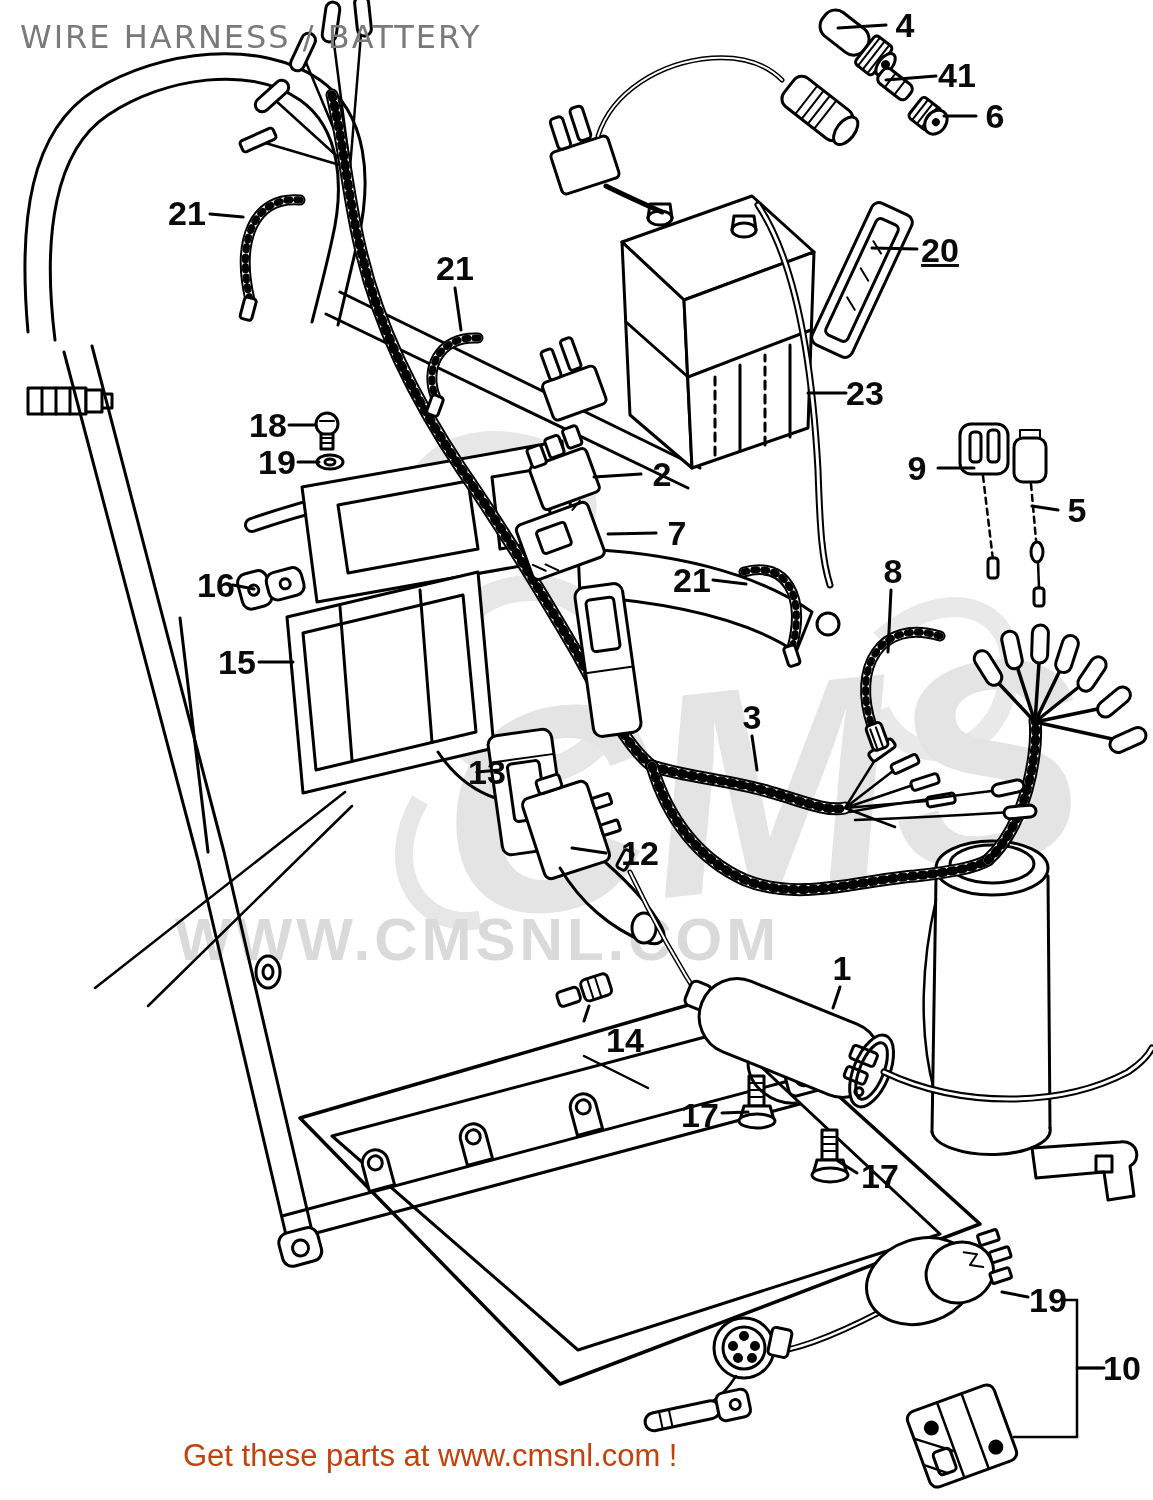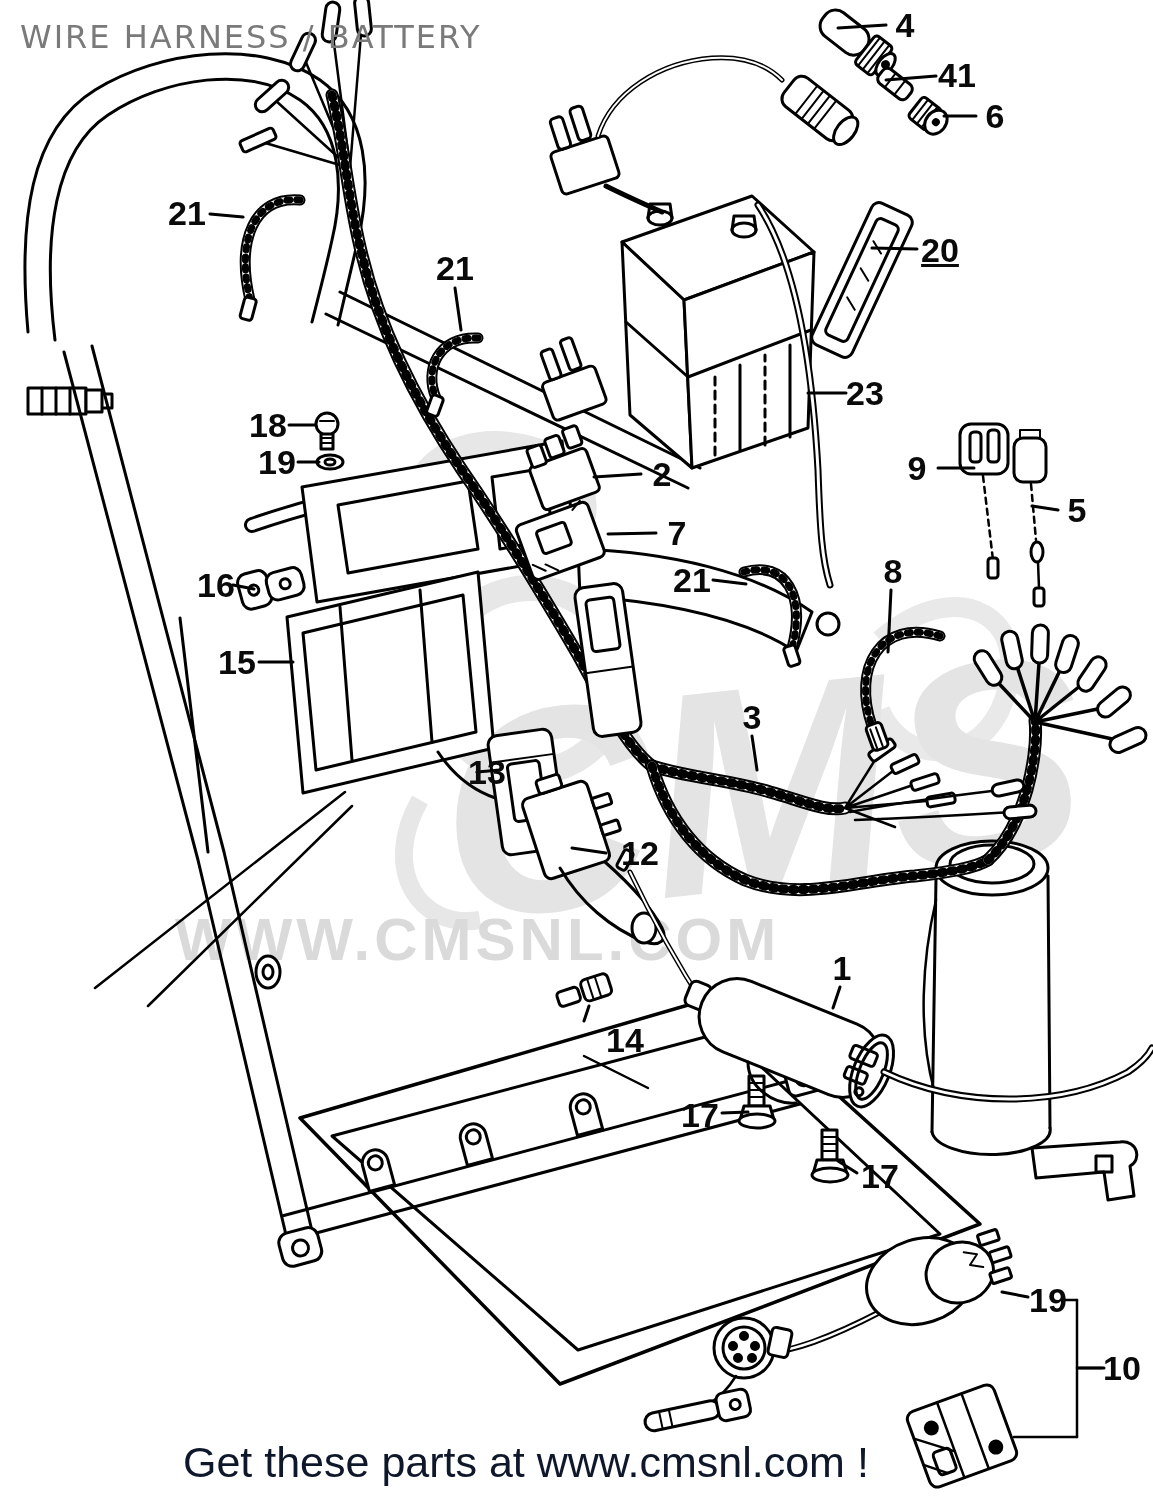--- a/index.html
+++ b/index.html
@@ -1,21 +1,21 @@
 <!DOCTYPE html>
 <html><head>
 <meta charset="utf-8">
 <style>
   html,body{margin:0;padding:0;background:#fff;}
   #page{position:relative;width:1153px;height:1500px;background:#fff;overflow:hidden;
         font-family:"Liberation Sans",sans-serif;}
   #art{position:absolute;left:0;top:0;}
   .page-title{position:absolute;left:20px;top:18px;font-size:32px;letter-spacing:2px;
         color:#7a7a7a;font-family:"DejaVu Sans",sans-serif;}
-  .footer-link{position:absolute;left:183px;top:1438px;font-size:43px;color:#0f172a;
+  .footer-link{position:absolute;left:183px;top:1438px;font-size:31px;color:#c2410c;
         font-family:"Liberation Sans",sans-serif;white-space:nowrap;}
   .callout{position:absolute;transform:translate(-50%,-50%);font-size:34px;font-weight:600;
         color:#0a0a0a;font-family:"Liberation Sans",sans-serif;line-height:1;}
 </style>
 </head>
 <body>
 
 <div id="page">
 
   <svg id="art" width="1153" height="1500" viewBox="0 0 1153 1500">

